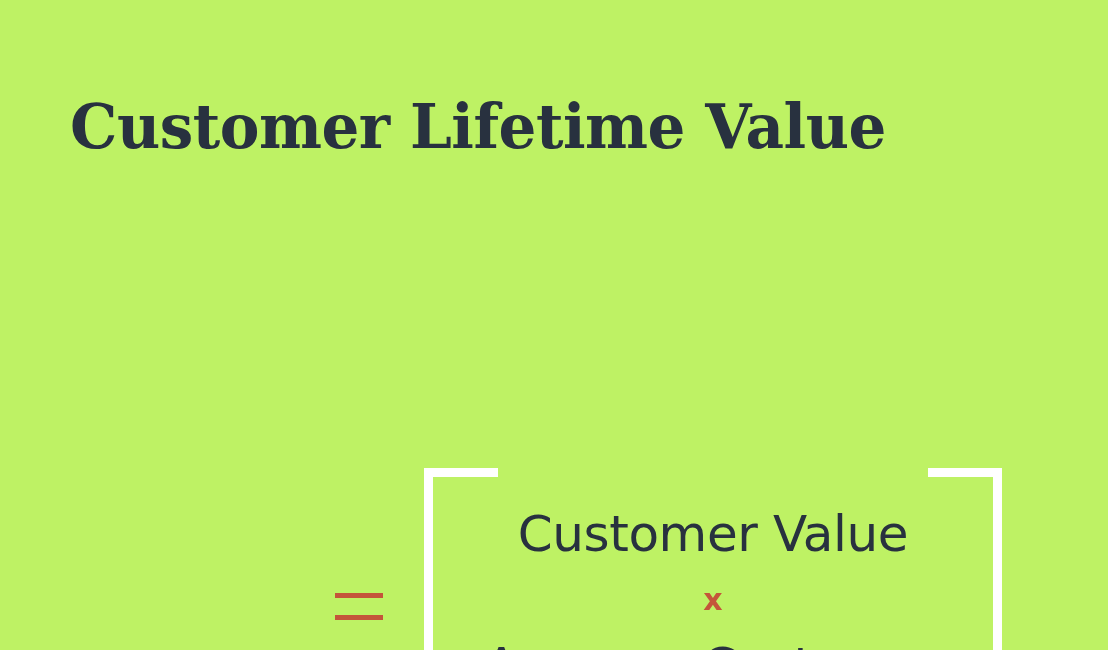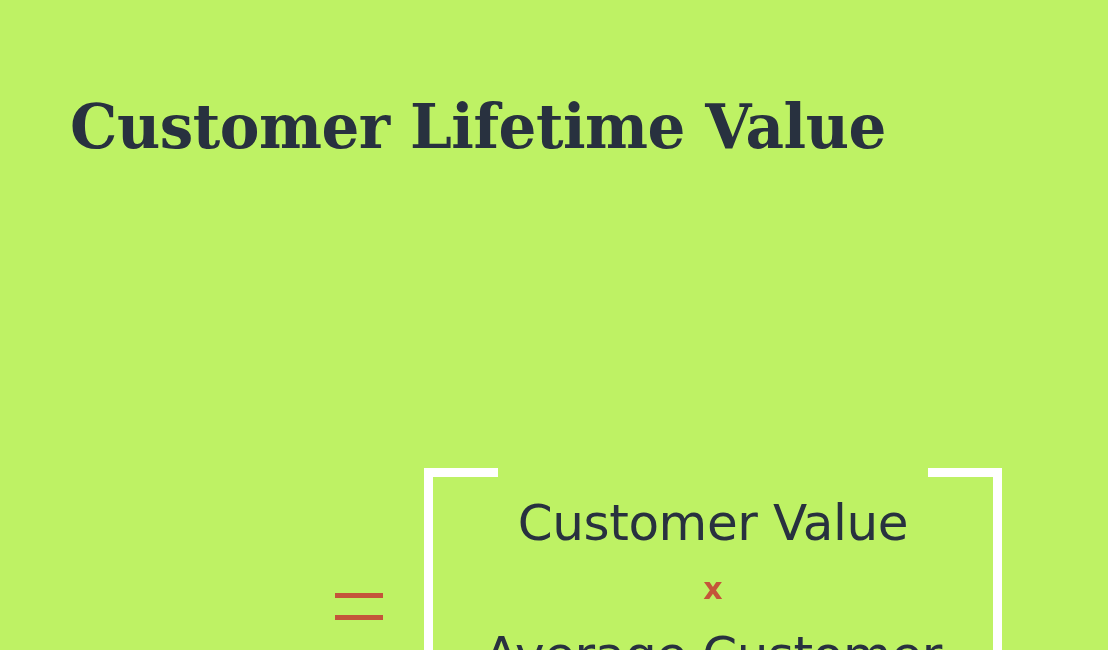--- a/index.html
+++ b/index.html
@@ -115,21 +115,21 @@
   .formula-line {
     font-family: "DejaVu Sans", "Liberation Sans", sans-serif;
     font-weight: 400;
     font-size: 50px;
     line-height: 66px;
     letter-spacing: -0.4px;
     color: #28313F;
     white-space: nowrap;
   }
 
-  #formula-line-1 { margin-top: 8px; }
+  #formula-line-1 { margin-top: 19px; }
 
   #formula-operator {
     font-family: "DejaVu Sans", "Liberation Sans", sans-serif;
     font-weight: 700;
     font-size: 30px;
     line-height: 62px;
     color: #C4553A;
     margin-top: 2px;
   }
 

